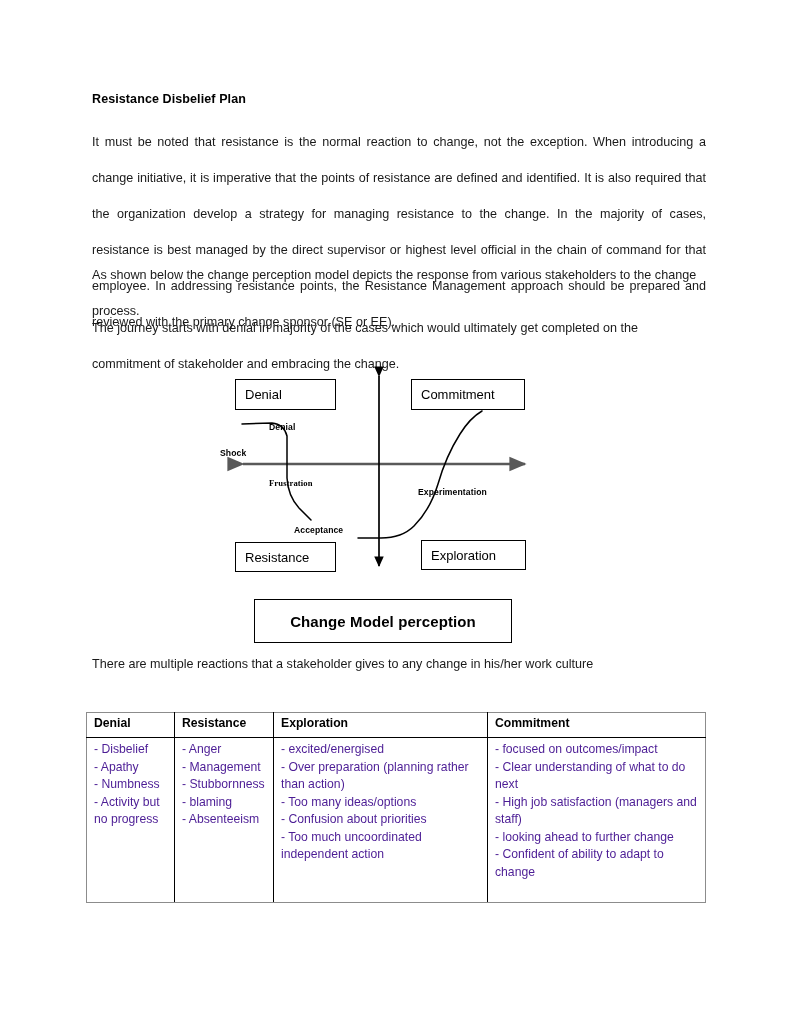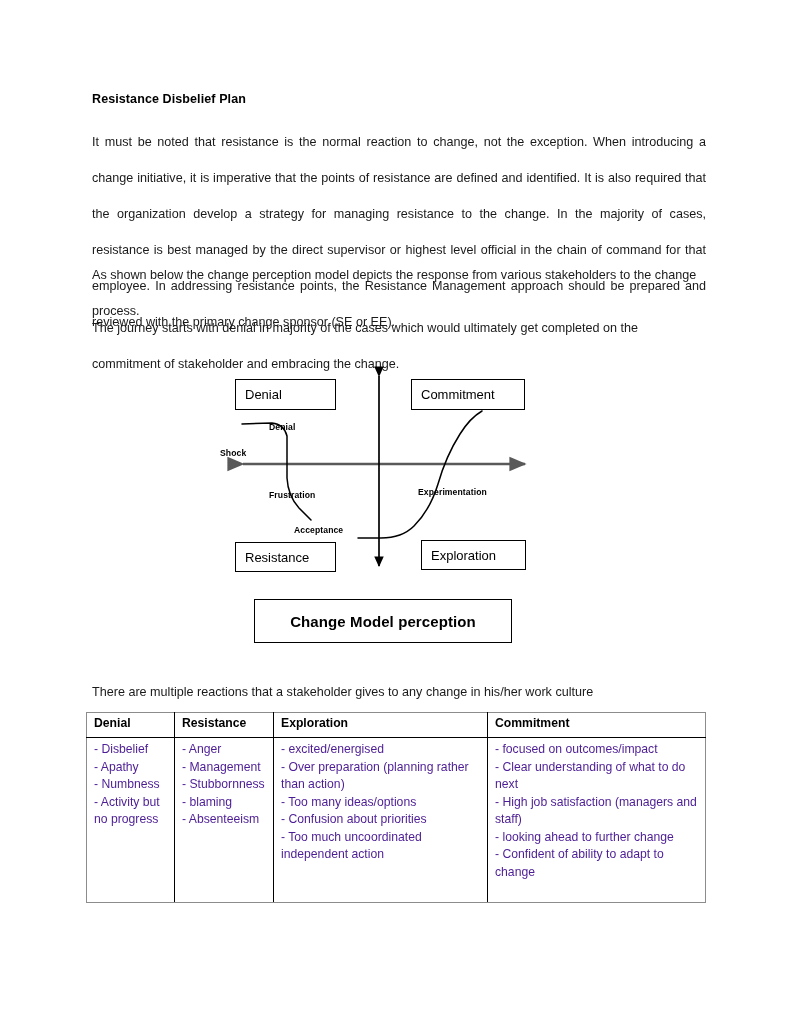--- a/index.html
+++ b/index.html
@@ -34,21 +34,21 @@
     left: 92px;
     width: 614px;
     font-size: 12.6px;
     line-height: 36px;
     color: #1a1a1a;
   }
   .para-justify { text-align: justify; }
   #para-1 { top: 124px; }
   #para-2 { top: 257px; }
   #para-3 { top: 310px; }
-  #para-4 { top: 646px; margin-top: 28px; }
+  #para-4 { top: 646px; }
 
   
   .diagram {
     position: absolute;
     left: 0px;
     top: 360px;
     width: 791px;
     height: 285px;
   }
   .diagram svg { display: block; }
@@ -72,21 +72,21 @@
   .stage-label {
     position: absolute;
     font-size: 8.6px;
     font-weight: bold;
     color: #000000;
     white-space: nowrap;
     letter-spacing: 0.1px;
   }
   #lab-denial          { left: 269px; top: 62px;  }
   #lab-shock           { left: 220px; top: 88px;  }
-  #lab-frustration     { left: 269px; top: 130px; }
+  #lab-frustration     { left: 269px; top: 118px; font-family: Liberation Serif, serif; }
   #lab-acceptance      { left: 294px; top: 165px; }
   #lab-experimentation { left: 418px; top: 119px; margin-top: 8px; }
 
   .caption-box {
     position: absolute;
     left: 254px;
     top: 599px;
     width: 258px;
     height: 44px;
     border: 1px solid #000000;

